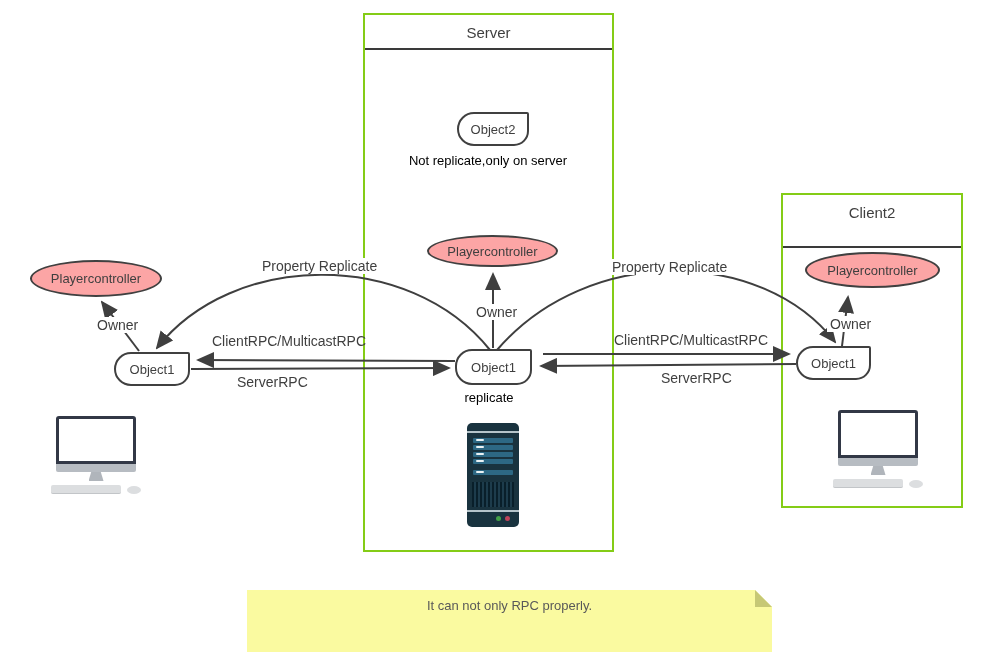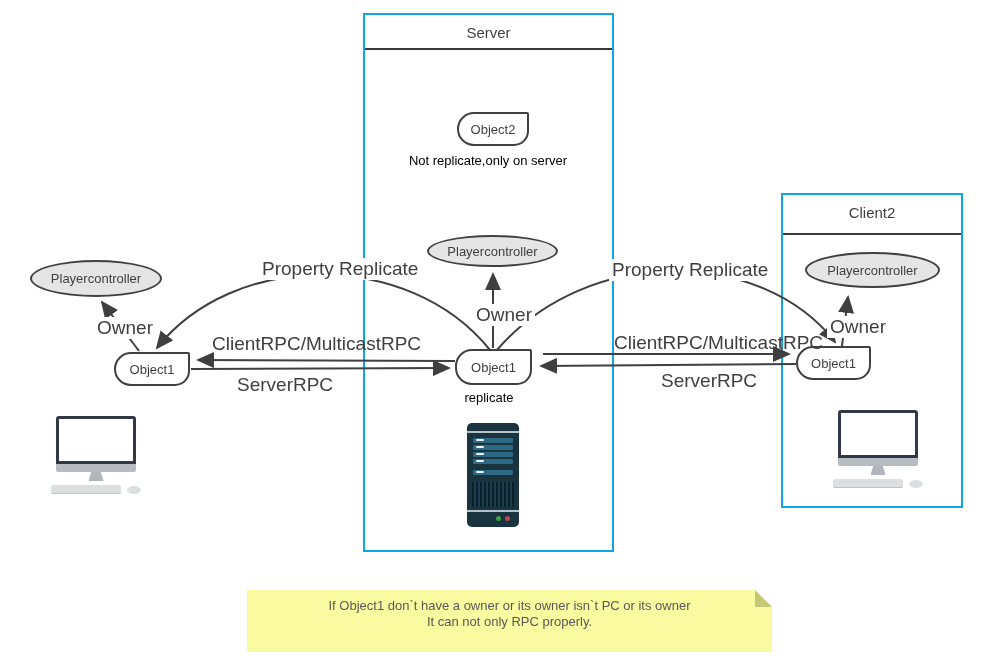--- a/index.html
+++ b/index.html
@@ -9,31 +9,31 @@
     --tower-body:#19333f;
     --tower-bar:#2d6884;
     --monitor-frame:#323846;
     --led-green:#43a047;
     --led-red:#c0445a;
   }
   *{box-sizing:border-box;margin:0;padding:0}
   body{background:#fff;font-family:"Liberation Sans",sans-serif;color:var(--line)}
   .canvas{position:relative;width:990px;height:671px;background:#fff;overflow:hidden}
 
-  .box{position:absolute;border:2px solid #0ea5e9;background:#fff;z-index:1}
+  .box{position:absolute;border:2px solid #84cc16;background:#fff;z-index:1}
   .box-title{border-bottom:2px solid #3a3a3a;text-align:center;font-size:15px;color:#3f3f3f}
 
-  .ellipse{position:absolute;border:2px solid #404040;border-radius:50%;background:#e5e5e5;
+  .ellipse{position:absolute;border:2px solid #404040;border-radius:50%;background:#fca5a5;
            text-align:center;font-size:13px;z-index:2;display:flex;align-items:center;justify-content:center}
   .objshape{position:absolute;border:2px solid #404040;background:#fff;
             border-radius:17px 2px 15px 17px;text-align:center;font-size:13px;z-index:2;
             display:flex;align-items:center;justify-content:center}
 
   .caption{position:absolute;font-size:13px;text-align:center;z-index:2;color:#000000}
-  .edge-label{position:absolute;font-size:19px;white-space:nowrap;z-index:4;color:#3f3f3f}
+  .edge-label{position:absolute;font-size:14px;white-space:nowrap;z-index:4;color:#3f3f3f}
   .edge-label.bg{background:#fff;padding:0 3px}
 
   svg.wires{position:absolute;left:0;top:0;z-index:3;pointer-events:none}
   svg.wires path{fill:none;stroke:var(--line);stroke-width:2}
   svg.wires #ah path{fill:var(--line);stroke:none}
 
   
   .imac{position:absolute;width:92px;z-index:2}
   .imac .mon{width:80px;height:48px;background:#fff;border:3px solid var(--monitor-frame);
              border-radius:3px 3px 0 0;margin:0 auto}
@@ -70,21 +70,21 @@
 <body>
 
 <div class="canvas">
 
 
   <div class="box" style="left:363px;top:13px;width:251px;height:539px">
     <div class="box-title" style="height:35px;line-height:35px">Server</div>
   </div>
 
   <div class="box" style="left:781px;top:193px;width:182px;height:315px">
-    <div class="box-title" style="height:40px;line-height:36px">Client2</div>
+    <div class="box-title" style="height:53px;line-height:36px">Client2</div>
   </div>
 
   <div class="objshape" style="left:457px;top:112px;width:72px;height:34px">Object2</div>
   <div class="caption" style="left:388px;top:153px;width:200px">Not replicate,only on server</div>
   <div class="ellipse" style="left:427px;top:235px;width:131px;height:32px">Playercontroller</div>
   <div class="objshape" style="left:455px;top:349px;width:77px;height:36px">Object1</div>
   <div class="caption" style="left:439px;top:390px;width:100px">replicate</div>
 
   <div class="ellipse" style="left:30px;top:260px;width:132px;height:37px">Playercontroller</div>
   <div class="objshape" style="left:114px;top:352px;width:76px;height:34px">Object1</div>
@@ -154,17 +154,16 @@
       <div class="led g"></div>
       <div class="led r"></div>
     </div>
   </div>
 
   <div class="note">
     <div class="fold">
       <div class="cut"></div>
         <div class="flap"></div>
     </div>
-    <div>If Object1 don`t have a owner or its owner isn`t PC or its owner</div>
     <div>It can not only RPC properly.</div>
   </div>
 
 </div>
 
 </body></html>

